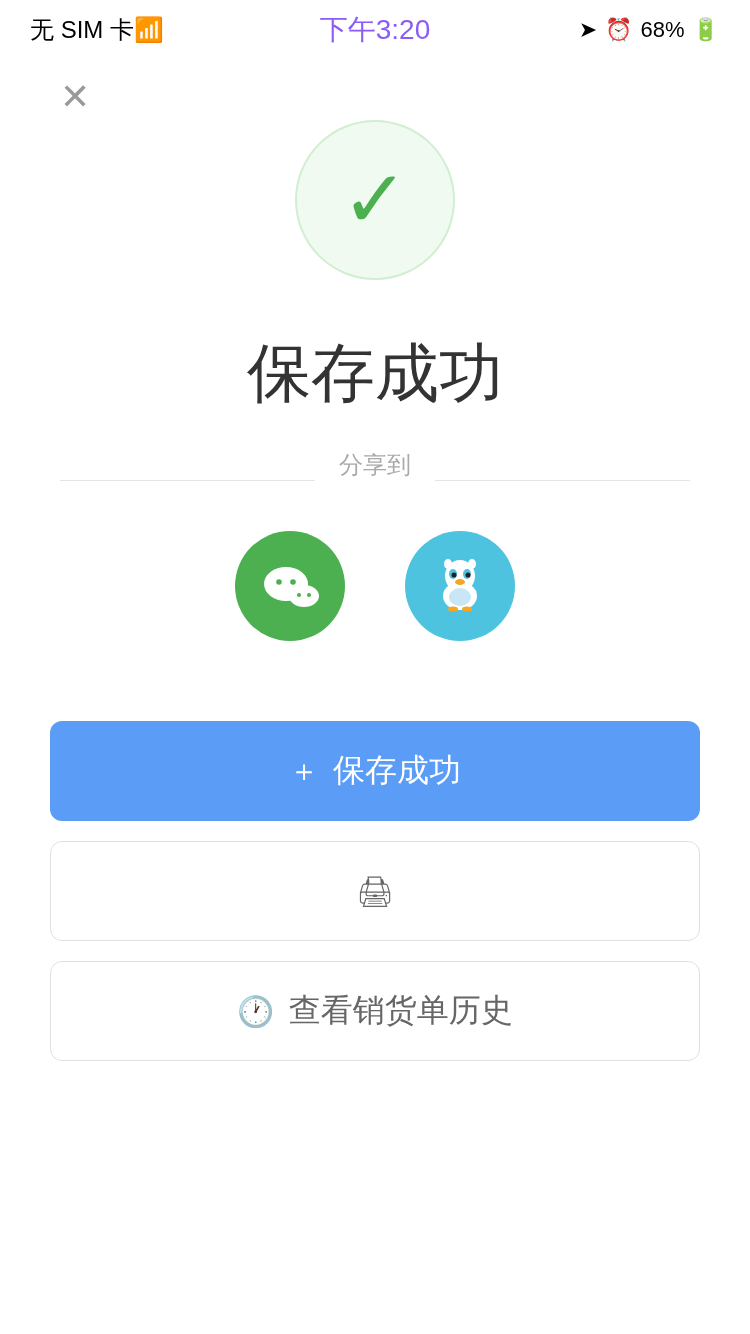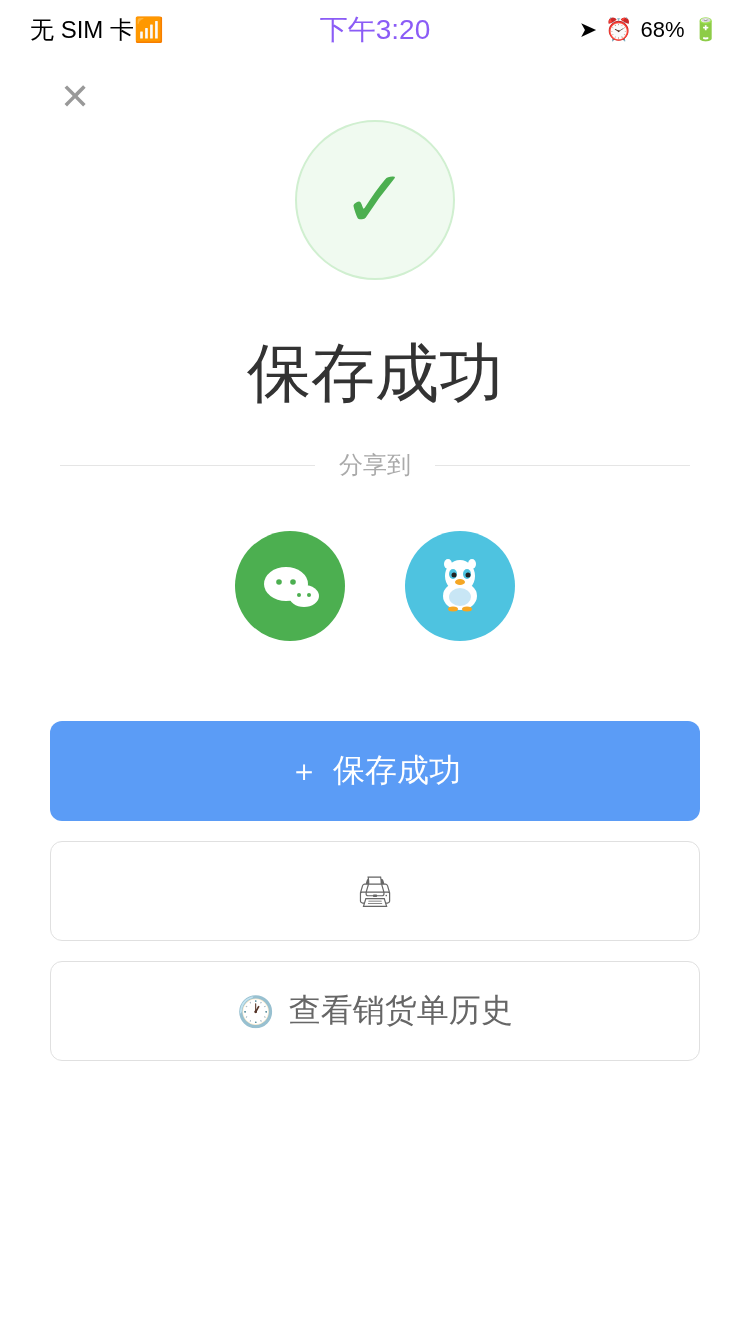--- a/index.html
+++ b/index.html
@@ -105,21 +105,21 @@
       font-size: 64px;
       font-weight: 400;
       color: #333;
       margin-bottom: 32px;
     }
 
     
     .share-divider {
       width: 100%;
       display: flex;
-      align-items: center;
+      align-items: flex-end;
       padding: 0 60px;
       margin-bottom: 50px;
     }
 
     .divider-line {
       flex: 1;
       height: 1px;
       background: #e5e5e5;
     }
 

